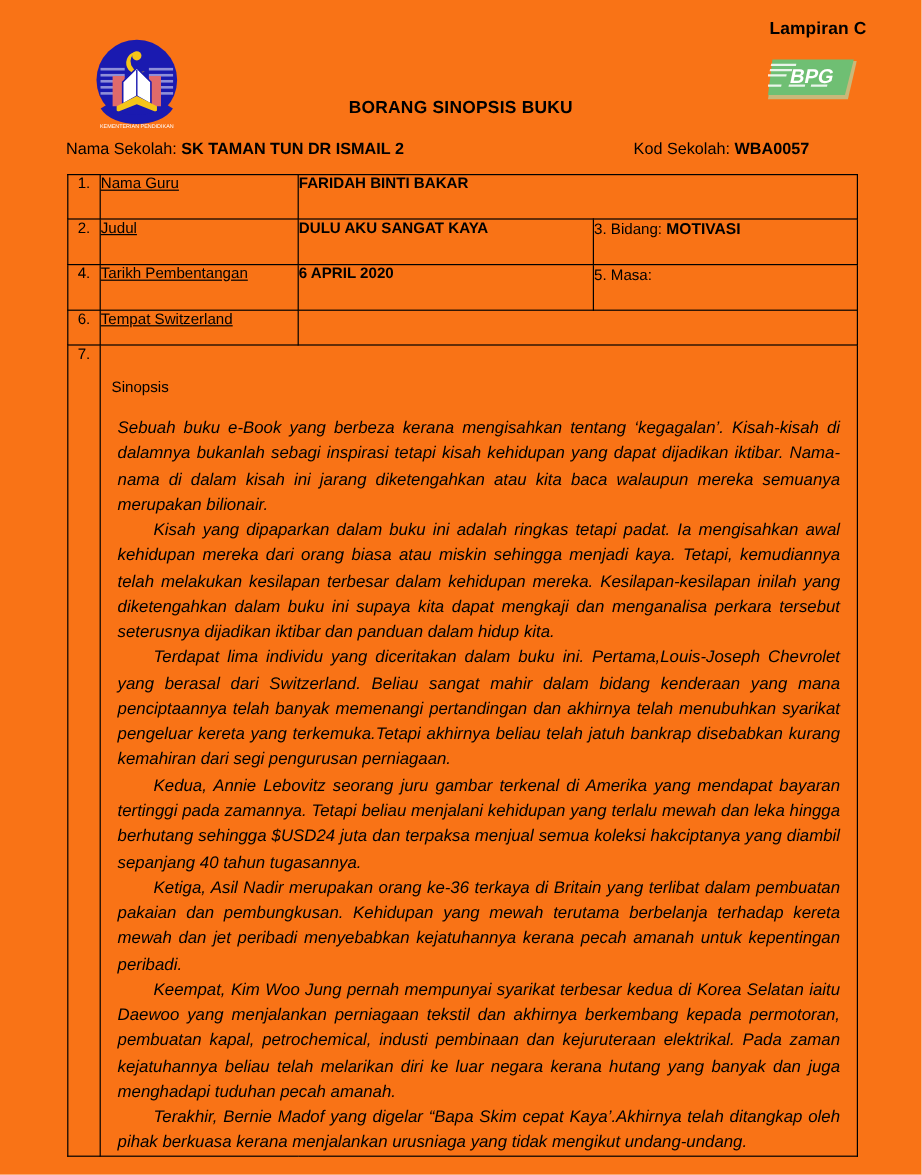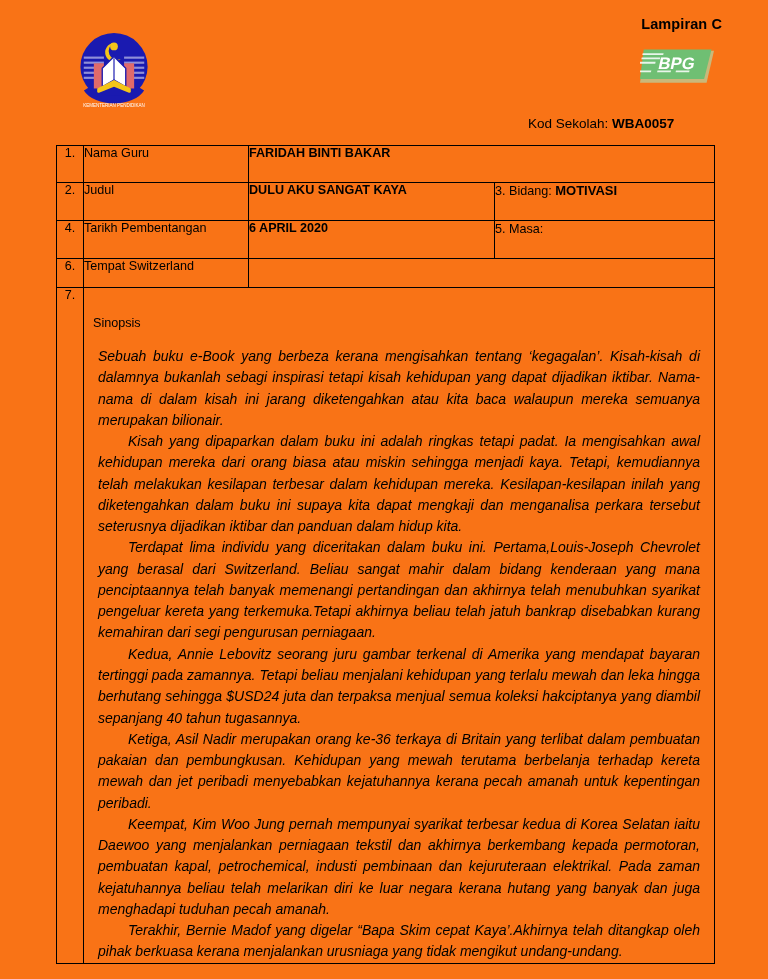--- a/index.html
+++ b/index.html
@@ -92,20 +92,21 @@
   .col-val   { width: 246px; }
   .col-side  { width: 220px; }
 
   .cell-num {
     text-align: center;
     padding-top: 9px;
     font-size: 12.6px;
   }
   .cell-label {
     padding: 9px 0 0 9px;
+    text-decoration: underline;
   }
   .cell-strong {
     padding: 9px 0 0 10px;
     font-weight: bold;
     font-size: 13px;
   }
   .cell-strong-low {
     padding: 26px 0 0 10px;
     font-weight: bold;
     font-size: 13px;
@@ -189,21 +190,26 @@
         <rect x="6" y="15" width="30" height="3" transform="skewX(-12)"></rect>
         <rect x="4" y="22" width="26" height="3" transform="skewX(-12)"></rect>
         <rect x="4" y="36" width="22" height="3" transform="skewX(-12)"></rect>
         <rect x="36" y="36" width="22" height="3" transform="skewX(-12)"></rect>
         <rect x="66" y="36" width="22" height="3" transform="skewX(-12)"></rect>
       </g>
       <text x="58" y="34" font-size="27" font-weight="bold" fill="#ffffff" text-anchor="middle" transform="skewX(-12) translate(7,0)" font-family="'Liberation Sans', sans-serif">BPG</text>
     </svg>
   </div>
 
-
+  <div class="form-title">BORANG SINOPSIS BUKU</div>
+
+  <div class="school-line">
+    <span>Nama Sekolah:</span>
+    <b>SK TAMAN TUN DR ISMAIL 2</b>
+  </div>
 
   <div class="code-line">
     <span>Kod Sekolah:</span>
     <b>WBA0057</b>
   </div>
 
   <table class="form-table">
     <colgroup>
       <col class="col-num">
         <col class="col-label">

